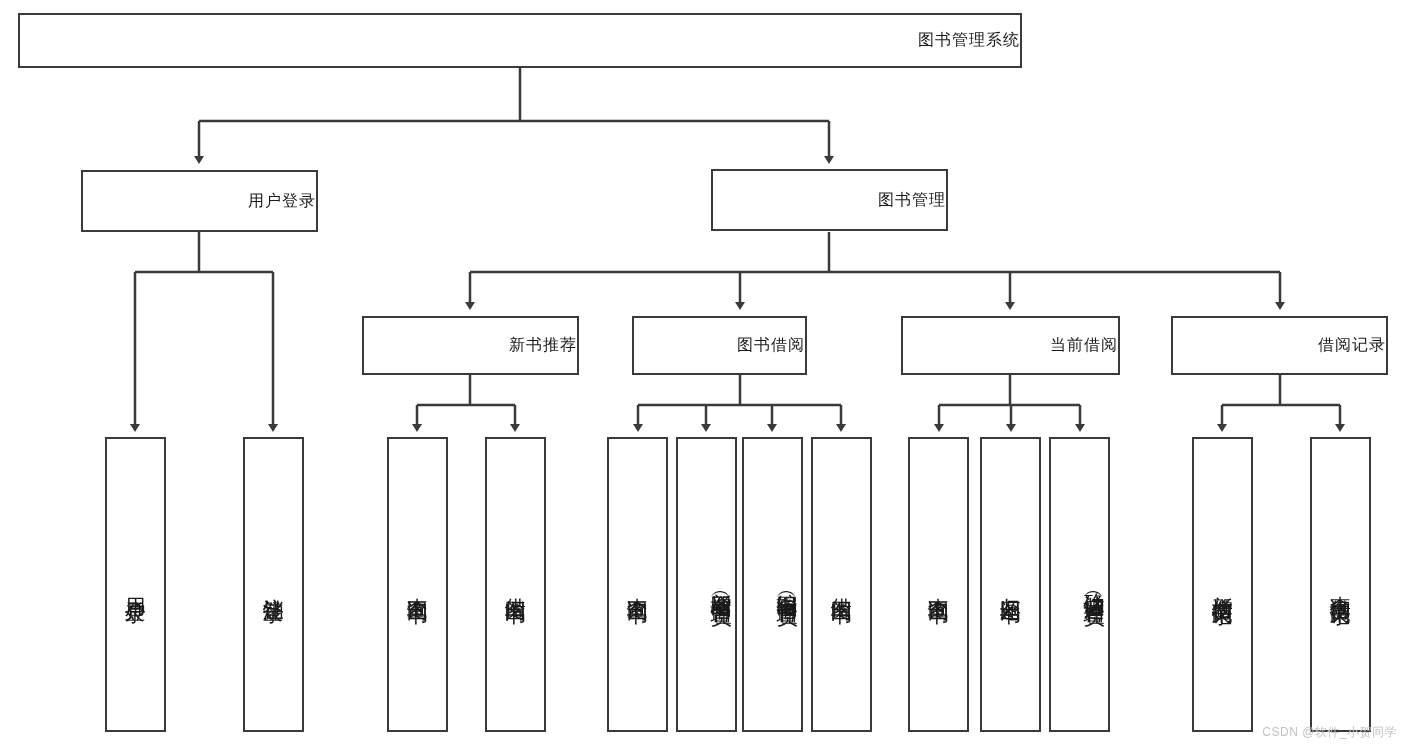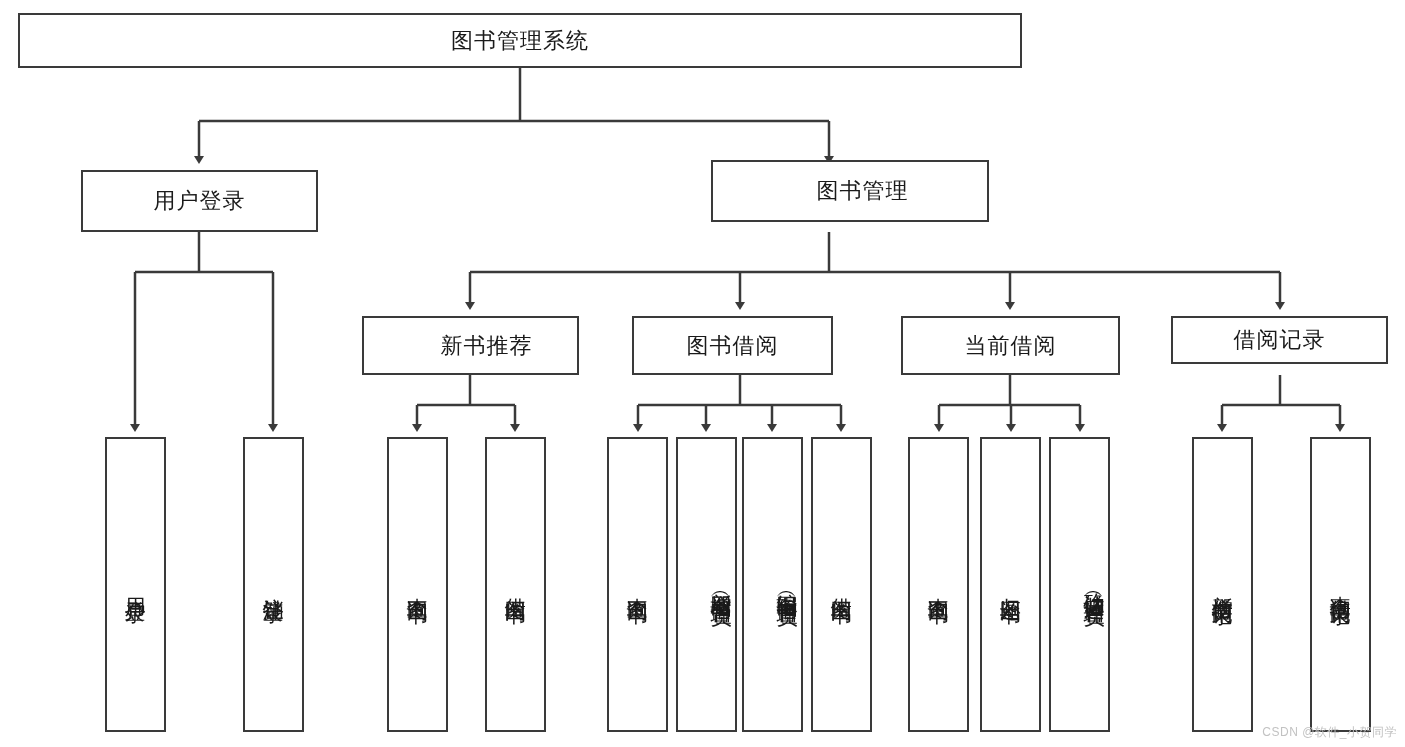--- a/index.html
+++ b/index.html
@@ -29,22 +29,23 @@
     position: absolute;
     box-sizing: border-box;
     background: #ffffff;
     border: 2px solid #3a3a3a;
     display: flex;
     align-items: center;
     justify-content: center;
     color: #1a1a1a;
   }
   .node.h {
-    font-size: 22px;
+    font-size: 16px;
     letter-spacing: 1px;
+    justify-content: flex-end;
   }
   .node.leaf {
     writing-mode: vertical-rl;
     text-orientation: upright;
     font-size: 21px;
     line-height: 1.32;
     letter-spacing: 2px;
     padding: 3px 0;
     align-items: center;
     justify-content: center;
@@ -120,34 +121,34 @@
     </g>
   </svg>
 
   <div class="node h" style="left:18px; top:13px; width:1004px; height:55px;">
     <span>图书管理系统</span>
   </div>
 
   <div class="node h" style="left:81px; top:170px; width:237px; height:62px;">
     <span>用户登录</span>
   </div>
-  <div class="node h" style="left:711px; top:160px; width:278px; height:62px;padding-left:25px;">
+  <div class="node h" style="left:711px; top:169px; width:237px; height:62px;padding-left:25px;">
     <span>图书管理</span>
   </div>
 
   <div class="node h" style="left:362px; top:316px; width:217px; height:59px;padding-left:32px;">
     <span>新书推荐</span>
   </div>
-  <div class="node h" style="left:632px; top:316px; width:201px; height:59px;">
+  <div class="node h" style="left:632px; top:316px; width:175px; height:59px;">
     <span>图书借阅</span>
   </div>
   <div class="node h" style="left:901px; top:316px; width:219px; height:59px;">
     <span>当前借阅</span>
   </div>
-  <div class="node h" style="left:1171px; top:316px; width:217px; height:48px;">
+  <div class="node h" style="left:1171px; top:316px; width:217px; height:59px;">
     <span>借阅记录</span>
   </div>
 
   <div class="node leaf" style="left:105px; top:437px; width:61px; height:295px;">
     <span>用户登录</span>
   </div>
   <div class="node leaf" style="left:243px; top:437px; width:61px; height:295px;">
     <span>注销登录</span>
   </div>
 

